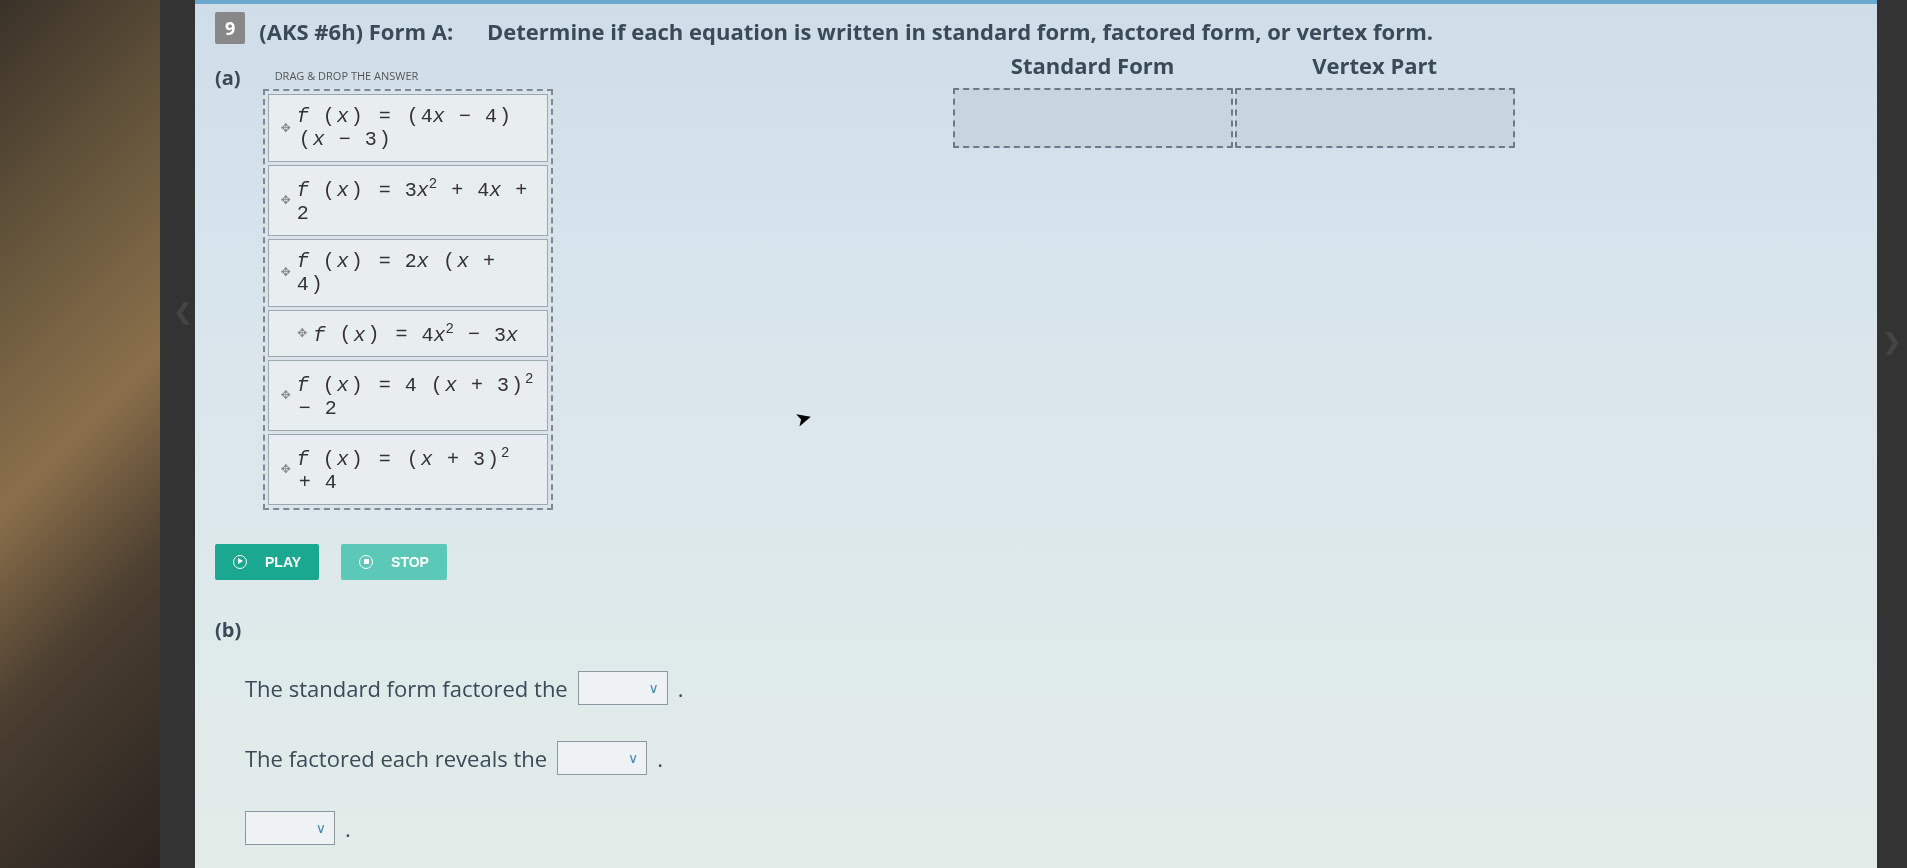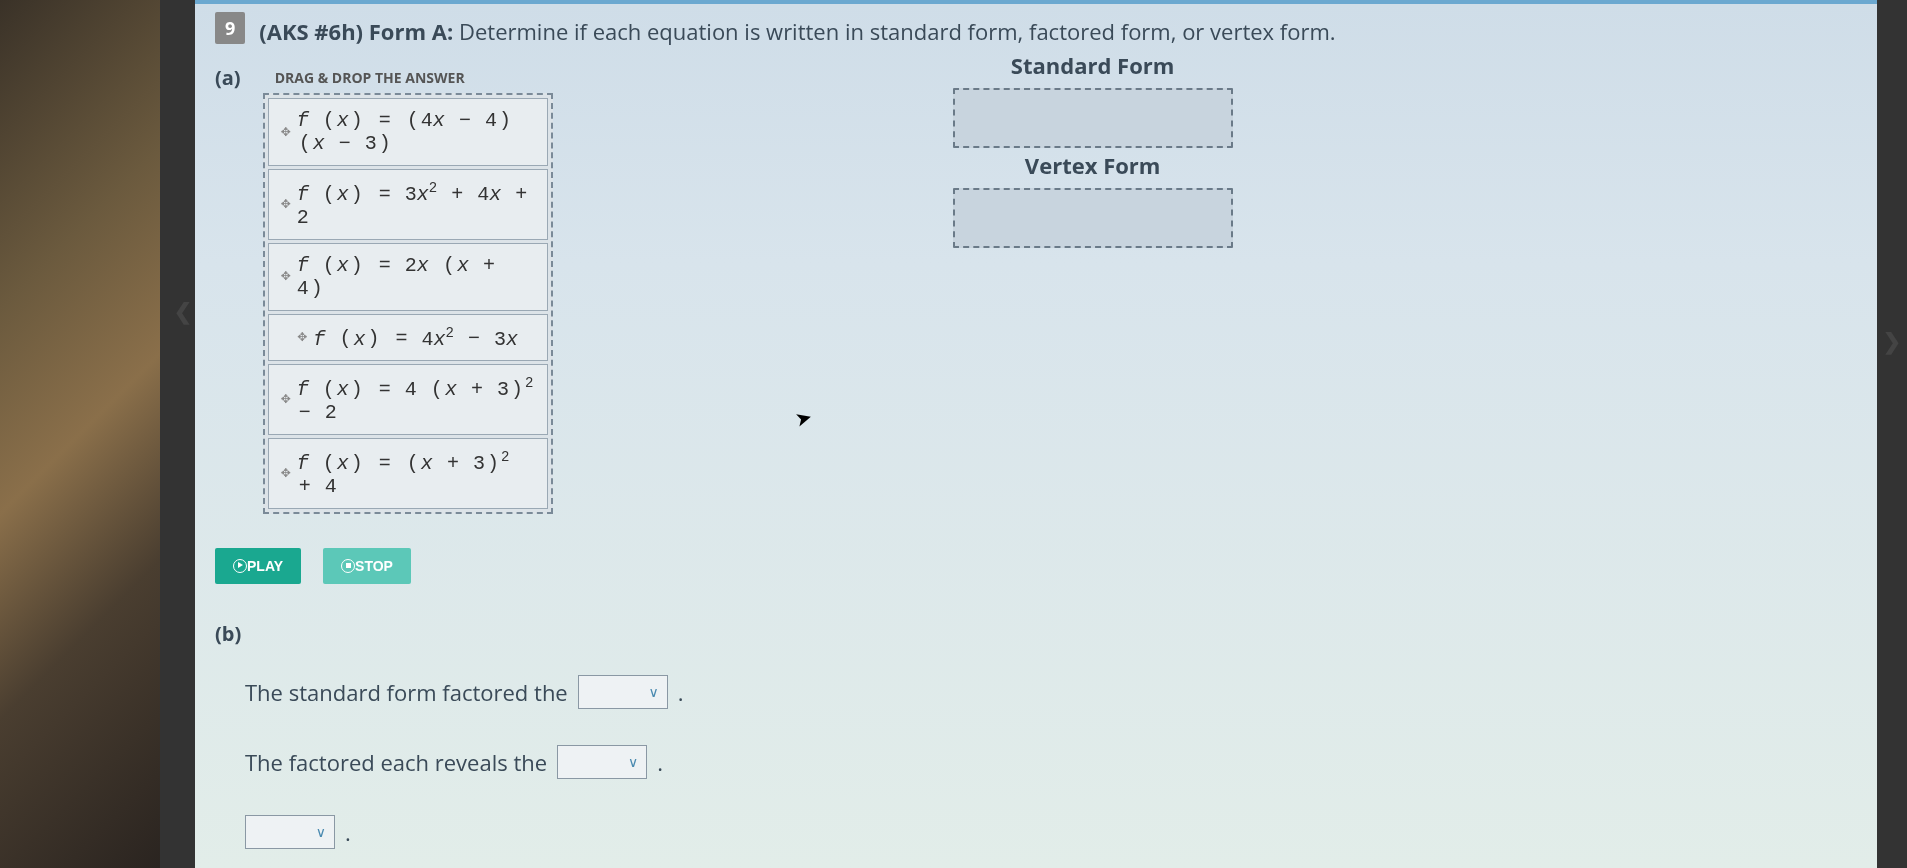--- a/index.html
+++ b/index.html
@@ -95,22 +95,22 @@
       gap: 20px;
     }
     .part-label {
       color: #3a4a58;
       font-weight: bold;
       font-size: 20px;
       padding-top: 6px;
     }
     .drag-header {
       color: #555;
-      font-size: 14px;
-      font-weight: bold;
+      font-size: 11px;
+      font-weight: normal;
       padding: 10px 14px 6px 14px;
     }
     .drag-panel {
       border: 2px dashed #7a8a98;
       background: #dce3e8;
       width: 290px;
       margin-left: 2px;
     }
     .drag-item {
       border: 1px solid #9aa8b4;
@@ -128,21 +128,20 @@
     }
     .drag-handle {
       color: #888;
       font-size: 12px;
     }
     .drop-headers {
       display: flex;
       gap: 2px;
       margin-left: 380px;
       margin-top: -4px;
-      flex-direction: column;
     }
     .drop-col {
       width: 280px;
     }
     .drop-title {
       text-align: center;
       color: #3a4a58;
       font-weight: bold;
       font-size: 22px;
       padding-bottom: 8px;
@@ -164,21 +163,21 @@
     }
     .btn {
       padding: 10px 18px;
       border: none;
       color: #fff;
       font-weight: bold;
       font-size: 14px;
       cursor: pointer;
       display: flex;
       align-items: center;
-      gap: 0;
+      gap: 18px;
       border-radius: 2px;
     }
     .btn-play {
       background: #1aa890;
     }
     .btn-stop {
       background: #5cc8b8;
       margin-left: 12px;
     }
     .btn-icon {
@@ -268,21 +267,21 @@
     <span>❮</span>
   </div>
 
   <div class="content-area">
 
     <div class="question-header">
       <div class="question-number">9</div>
       <div class="question-text">
         <span>(AKS #6h)</span>
         <span>Form A:</span>
-        <span style="font-weight:normal;">Determine if each equation is written in standard form, factored form, or vertex form.</span>
+        <span style="font-weight:bold;margin-left:28px;">Determine if each equation is written in standard form, factored form, or vertex form.</span>
       </div>
     </div>
 
     <div class="top-layout">
       <div class="part-row">
         <div class="part-label">(a)</div>
         <div>
           <div class="drag-header">DRAG &amp; DROP THE ANSWER</div>
           <div class="drag-panel">
             <div class="drag-item">
@@ -312,21 +311,21 @@
           </div>
         </div>
       </div>
 
       <div class="drop-headers">
         <div class="drop-col">
           <div class="drop-title">Standard Form</div>
           <div class="drop-zone"></div>
         </div>
         <div class="drop-col">
-          <div class="drop-title">Vertex Form</div>
+          <div class="drop-title">Vertex Part</div>
           <div class="drop-zone"></div>
         </div>
       </div>
     </div>
 
     <div class="buttons-row">
       <button class="btn btn-play">
         <span class="btn-icon play"></span>
         <span>PLAY</span>
       </button>

